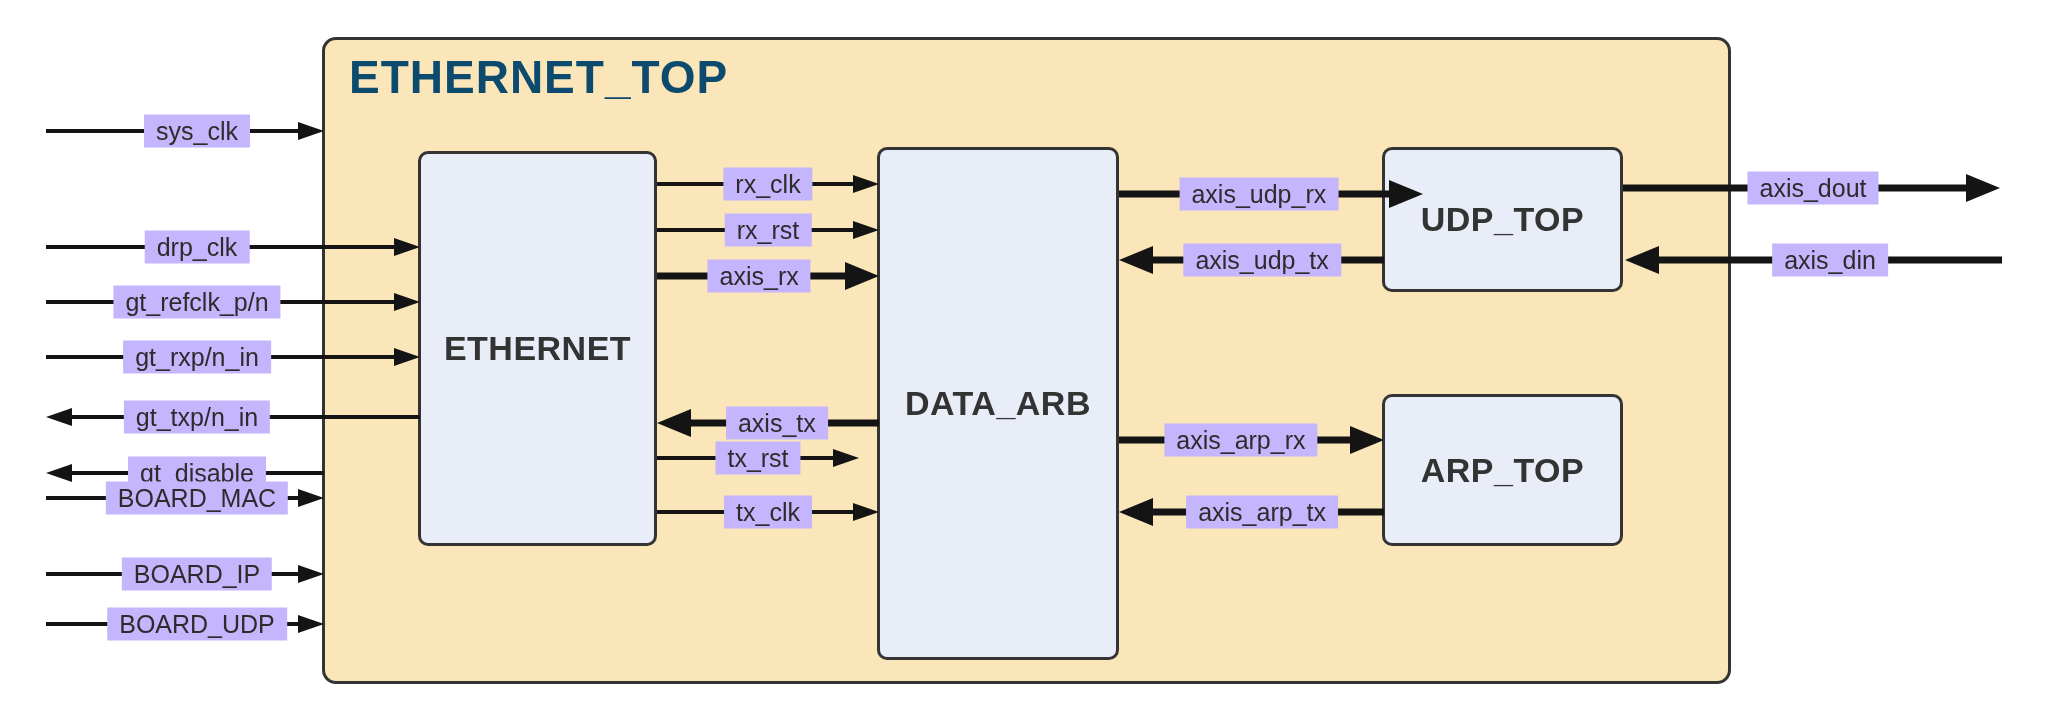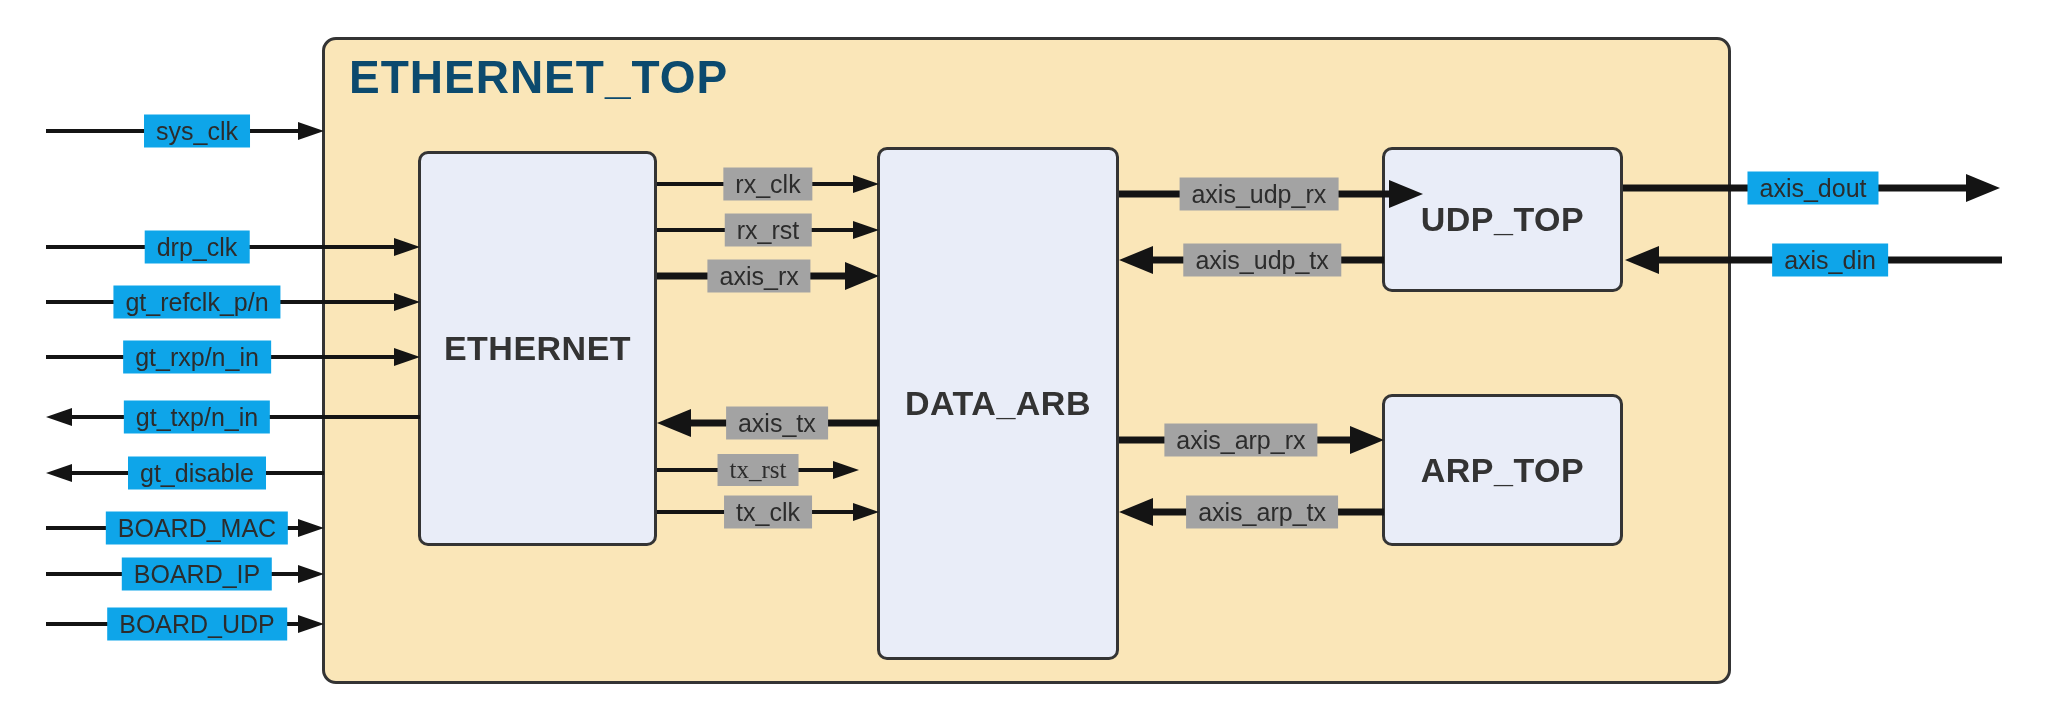--- a/index.html
+++ b/index.html
@@ -66,22 +66,22 @@
   .thick.dir-r .head { border-left-width: 34px; }
   .thick.dir-l .head { border-right-width: 34px; }
   .lbl {
     position: absolute; top: 50%; left: 50%;
     transform: translate(-50%, -50%);
     font-size: 25px;
     color: #2c2c2c;
     padding: 2px 12px;
     white-space: nowrap;
   }
-  .bg-white  { background: #0ea5e9; }
-  .bg-yellow { background: #a3a3a3; }
+  .bg-white  { background: #c4b5fd; }
+  .bg-yellow { background: #c4b5fd; }
 </style>
 </head>
 <body>
 
 <div class="canvas">
 
   <div class="outer">
     <div class="outer-title">ETHERNET_TOP</div>
   </div>
 
@@ -121,21 +121,21 @@
   <div class="signal dir-l thin" style="left:46px; top:399px; width:374px;">
     <div class="wire"></div>
     <div class="head"></div>
     <span class="lbl bg-white" style="left:151px;">gt_txp/n_in</span>
   </div>
   <div class="signal dir-l thin" style="left:46px; top:455px; width:278px;">
     <div class="wire"></div>
     <div class="head"></div>
     <span class="lbl bg-white" style="left:151px;">gt_disable</span>
   </div>
-  <div class="signal dir-r thin" style="left:46px; top:510px; width:278px;">
+  <div class="signal dir-r thin" style="left:46px; top:480px; width:278px;">
     <div class="wire"></div>
     <div class="head"></div>
     <span class="lbl bg-white" style="left:151px;">BOARD_MAC</span>
   </div>
   <div class="signal dir-r thin" style="left:46px; top:556px; width:278px;">
     <div class="wire"></div>
     <div class="head"></div>
     <span class="lbl bg-white" style="left:151px;">BOARD_IP</span>
   </div>
   <div class="signal dir-r thin" style="left:46px; top:606px; width:278px;">
@@ -157,21 +157,21 @@
   <div class="signal dir-r thick" style="left:657px; top:258px; width:222px;">
     <div class="wire"></div>
     <div class="head"></div>
     <span class="lbl bg-yellow" style="left:46%;">axis_rx</span>
   </div>
   <div class="signal dir-l thick" style="left:657px; top:405px; width:222px;">
     <div class="wire"></div>
     <div class="head"></div>
     <span class="lbl bg-yellow" style="left:54%;">axis_tx</span>
   </div>
-  <div class="signal dir-r thin" style="left:657px; top:452px; width:202px;font-family:Liberation Serif, serif;">
+  <div class="signal dir-r thin" style="left:657px; top:440px; width:202px;">
     <div class="wire"></div>
     <div class="head"></div>
     <span class="lbl bg-yellow">tx_rst</span>
   </div>
   <div class="signal dir-r thin" style="left:657px; top:494px; width:222px;">
     <div class="wire"></div>
     <div class="head"></div>
     <span class="lbl bg-yellow">tx_clk</span>
   </div>
 

